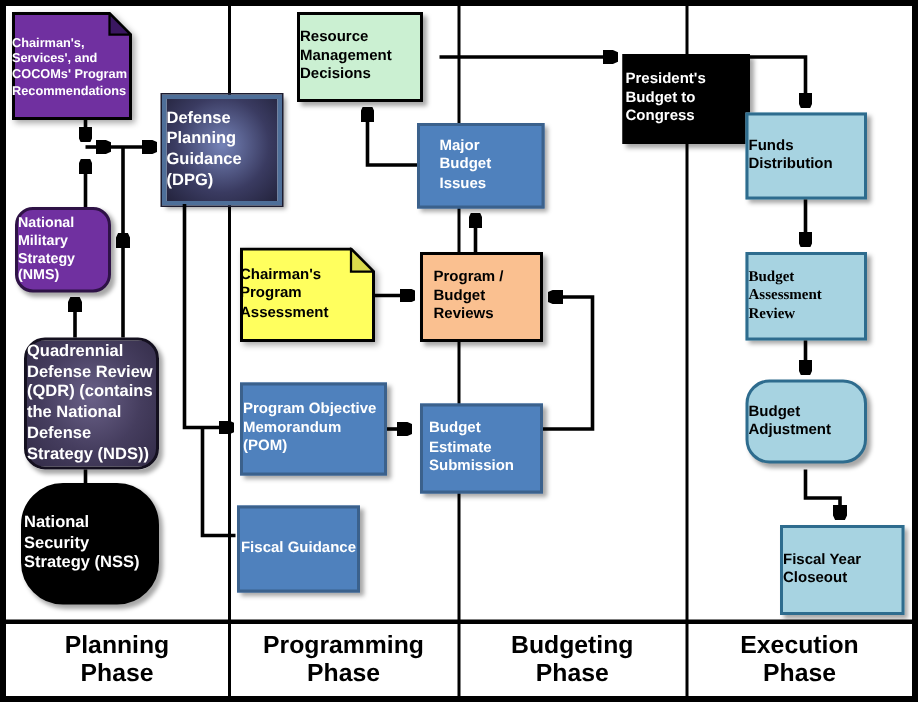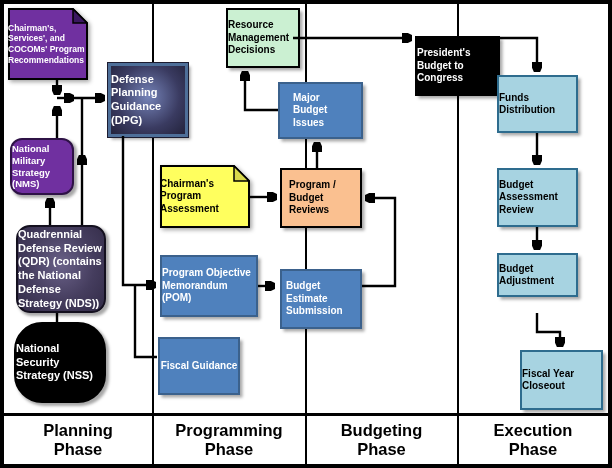--- a/index.html
+++ b/index.html
@@ -33,31 +33,31 @@
     background:radial-gradient(ellipse at 50% 45%, #6A6188 0%, #453D5E 55%, #322B47 100%);
     border:2px solid #14101F;border-radius:14px;color:#fff;font-size:11px;
   }
   #n-nss{background:#000;border-radius:28px;color:#fff;font-size:11px;border:2px solid #000;}
   
   #n-rec{left:8px;top:8px;width:80px;height:72px;color:#fff;font-size:8.5px;}
   #n-dpg{left:108px;top:63px;width:80px;height:74px;}
   #n-nms{left:10px;top:138px;width:64px;height:57px;}
   #n-qdr{left:16px;top:225px;width:90px;height:88px;}
   #n-nss{left:14px;top:322px;width:92px;height:81px;}
-  #n-rmd{left:198px;top:8px;width:74px;height:60px;margin-left:28px;}
+  #n-rmd{left:198px;top:8px;width:84px;height:60px;}
   #n-mbi{left:278px;top:82px;width:85px;height:57px;padding:15px 13px;}
   #n-cpa{left:160px;top:165px;width:90px;height:63px;color:#000;font-size:10px;}
   #n-pbr{left:280px;top:168px;width:82px;height:60px;padding:0 7px;}
   #n-pom{left:160px;top:255px;width:98px;height:62px;}
   #n-bes{left:280px;top:269px;width:82px;height:60px;padding:0 4px;}
   #n-fg{left:158px;top:337px;width:82px;height:58px;}
   #n-pbc{left:415px;top:8px;width:85px;height:60px;}
   #n-fd{left:497px;top:75px;width:81px;height:58px;}
-  #n-bar{left:497px;top:168px;width:81px;height:59px;}
-  #n-ba{left:497px;top:253px;width:81px;height:44px;}
+  #n-bar{left:497px;top:168px;width:81px;height:59px;font-family:Liberation Serif, serif;}
+  #n-ba{left:497px;top:253px;width:81px;height:56px;border-radius:16px;}
   #n-fyc{left:520px;top:350px;width:83px;height:60px;}
   
   #arrows{position:absolute;inset:0;z-index:3;pointer-events:none;}
   #arrows path{stroke:#000;stroke-width:2.4;fill:none;}
   
   #frame{position:absolute;inset:0;border:4px solid #000;z-index:5;pointer-events:none;}
   
   .phase{
     position:absolute;top:416px;height:48px;z-index:2;display:flex;align-items:center;justify-content:center;
     text-align:center;font-weight:bold;font-size:16.5px;line-height:1.15;color:#000;

